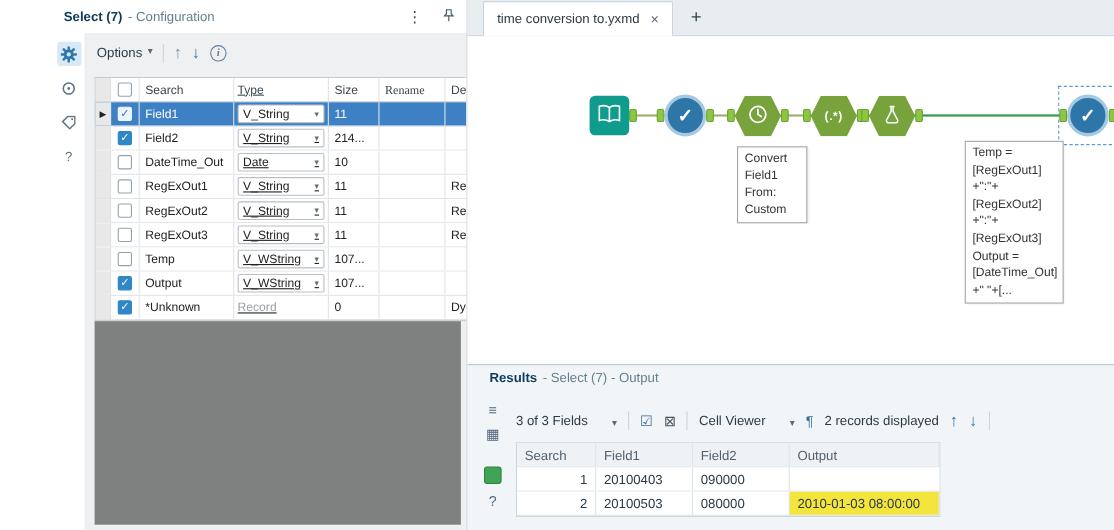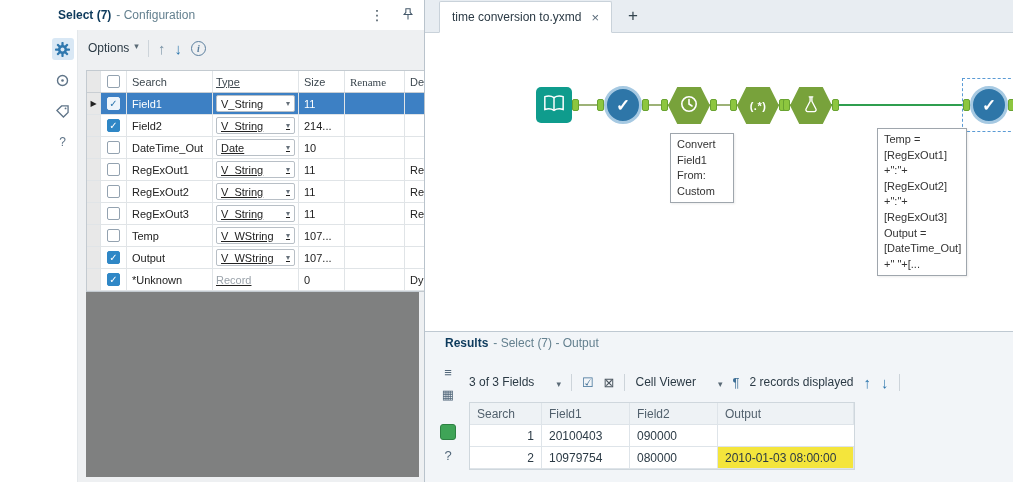--- a/index.html
+++ b/index.html
@@ -425,21 +425,21 @@
         <div class="rcell c3">Output</div>
       </div>
       <div>
           <div class="rrow">
             <div class="rcell c0">1</div>
             <div class="rcell c1">20100403</div>
             <div class="rcell c2">090000</div>
           </div>
           <div class="rrow">
             <div class="rcell c0">2</div>
-            <div class="rcell c1">10979754</div>
+            <div class="rcell c1">20100503</div>
             <div class="rcell c2">080000</div>
             <div class="rcell c3 hl">2010-01-03 08:00:00</div>
           </div>
         </div>
     </div>
   </section>
 
 </div>
 
 </body></html>

